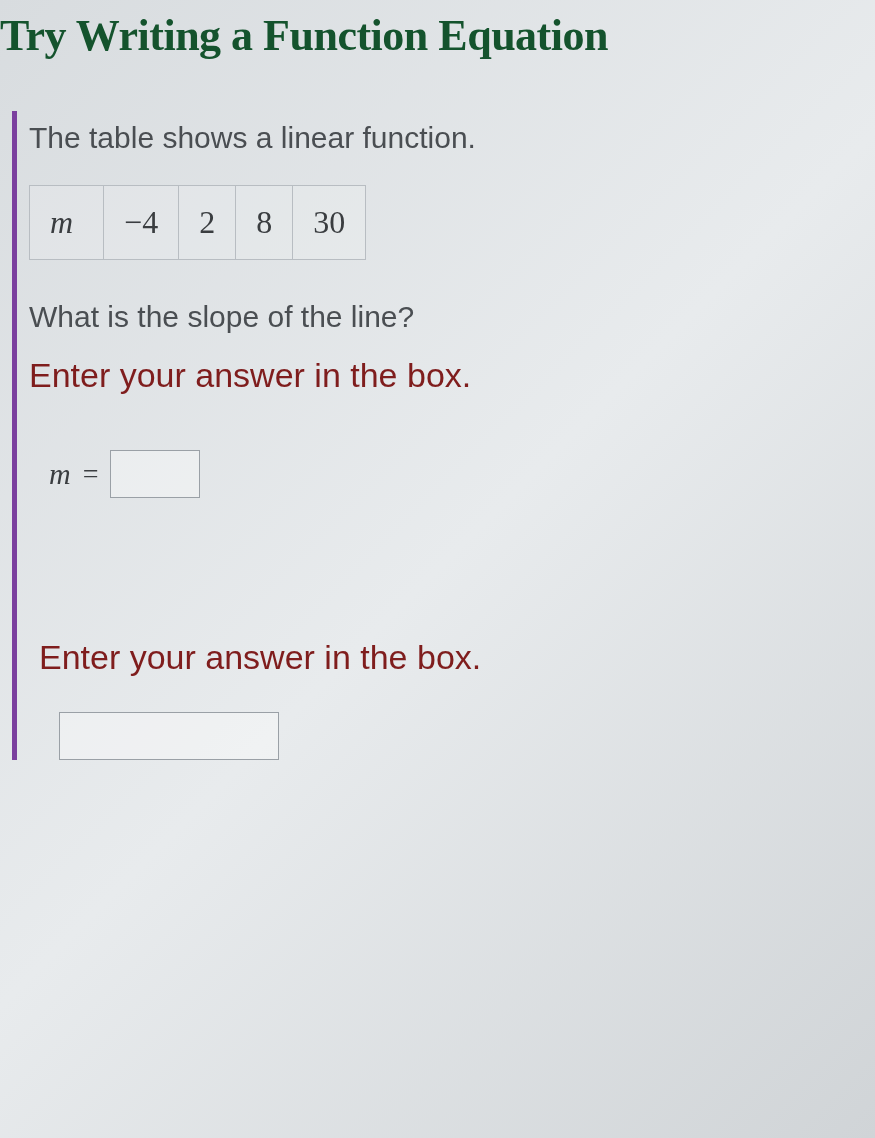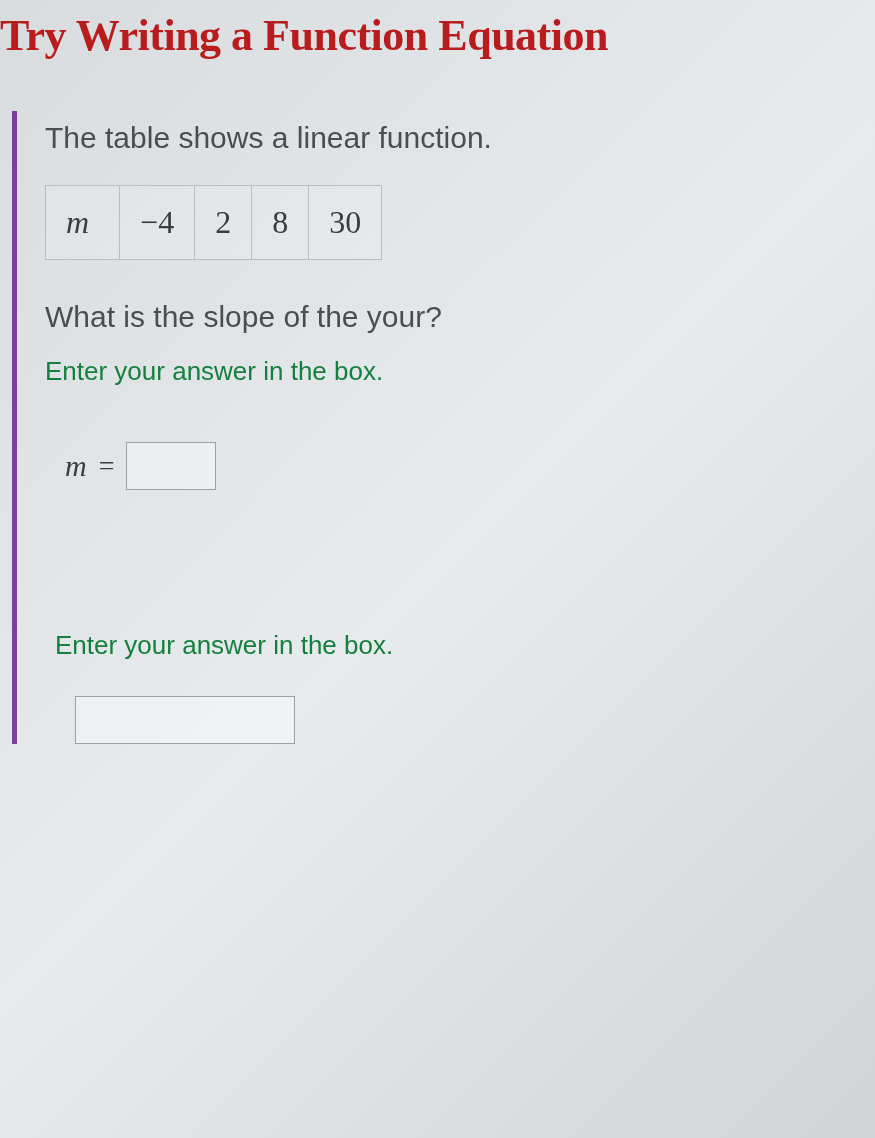--- a/index.html
+++ b/index.html
@@ -15,29 +15,29 @@
       position: relative;
       overflow: hidden;
     }
     .page {
       padding: 0;
     }
     .title {
       font-family: Georgia, 'Times New Roman', serif;
       font-size: 44px;
       font-weight: bold;
-      color: #b91c1c;
+      color: #14532d;
       letter-spacing: -0.5px;
       padding: 10px 0 50px 0;
       text-align: left;
     }
     .content {
       border-left: 5px solid #7b3f9e;
       margin-left: 12px;
-      padding-left: 28px;
+      padding-left: 12px;
       padding-top: 10px;
     }
     .intro-text {
       font-size: 30px;
       color: #4a4e52;
       font-weight: 400;
       margin-bottom: 30px;
     }
     table.data-table {
       border-collapse: collapse;
@@ -63,22 +63,22 @@
     .func-notation {
       font-style: italic;
     }
     .question {
       font-size: 30px;
       color: #4a4e52;
       font-weight: 400;
       margin-bottom: 22px;
     }
     .instruction {
-      font-size: 26px;
-      color: #15803d;
+      font-size: 34px;
+      color: #7f1d1d;
       font-weight: 400;
       margin-bottom: 55px;
     }
     .equation-row {
       display: flex;
       align-items: center;
       gap: 12px;
       margin-bottom: 140px;
       padding-left: 20px;
     }
@@ -130,21 +130,21 @@
           <tr>
         <td><span class="func-notation">m</span></td>
         <td>−4</td>
         <td>2</td>
         <td>8</td>
         <td>30</td>
       </tr>
     </tbody>
       </table>
 
-    <p class="question">What is the slope of the your?</p>
+    <p class="question">What is the slope of the line?</p>
     <p class="instruction">Enter your answer in the box.</p>
 
     <div class="equation-row">
       <span class="var-label">m</span>
       <span class="equals">=</span>
       <input type="text" class="answer-box" value="" style="">
     </div>
 
     <div class="section-bottom">
       <p class="instruction" style="margin-bottom:35px;">Enter your answer in the box.</p>

